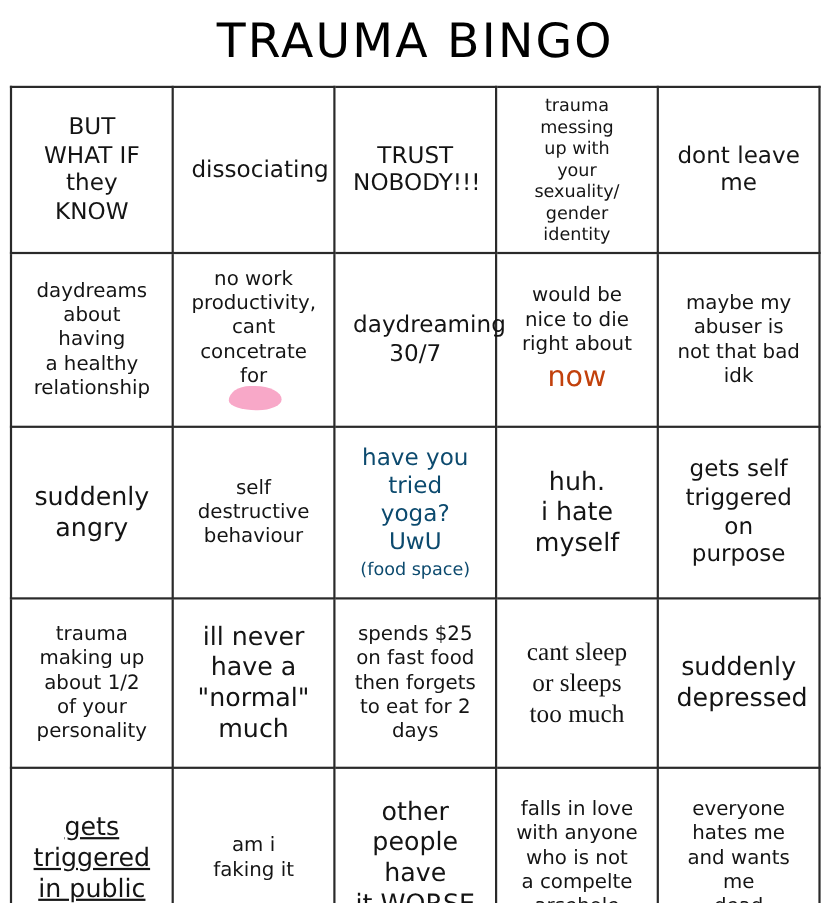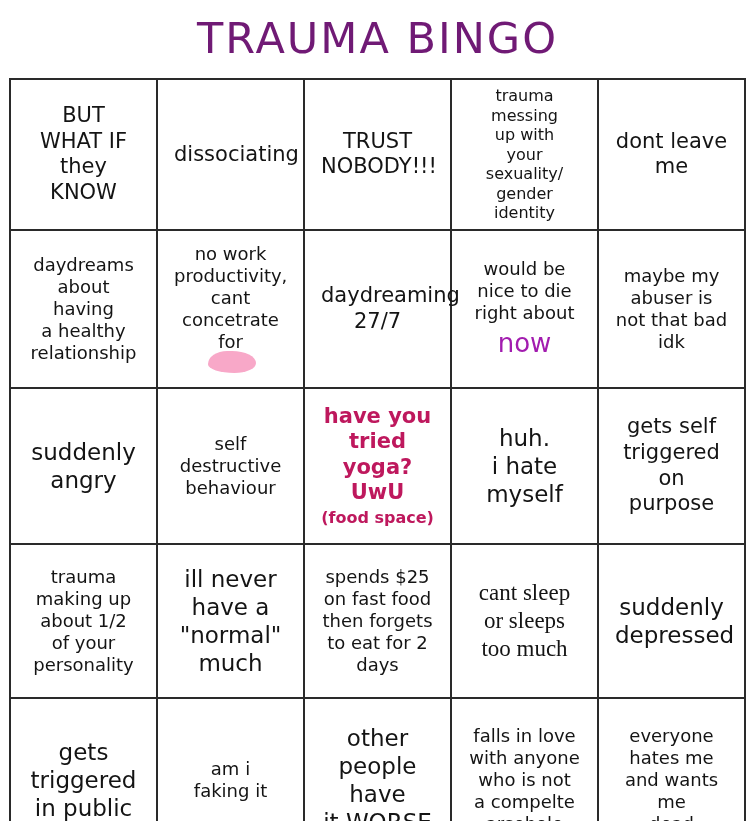--- a/index.html
+++ b/index.html
@@ -19,21 +19,21 @@
     height: 821px;
     position: relative;
     box-sizing: border-box;
   }
   .title {
     text-align: center;
     font-family: "DejaVu Sans", sans-serif;
     font-size: 43px;
     letter-spacing: 2px;
     font-weight: 400;
-    color: #701a75;
+    color: #000000;
     margin: 8px 0 10px 0;
     height: 60px;
     line-height: 60px;
   }
   .grid {
     width: 735px;
     margin: 0 auto;
     border-collapse: collapse;
     table-layout: fixed;
   }
@@ -58,34 +58,33 @@
   tr.r2 td { height: 142px; }
   tr.r3 td { height: 140px; }
   tr.r4 td { height: 150px; }
 
   .sz-xl { font-size: 23px; }
   .sz-lg { font-size: 21px; }
   .sz-md { font-size: 18px; }
   .sz-sm { font-size: 16px; }
 
   .free {
-    color: #be185d;
+    color: #0c4a6e;
     font-size: 21px;
-    font-weight: bold;
   }
   .free .sub {
     font-size: 16px;
     display: block;
     margin-top: 2px;
   }
   .big-now {
     display: block;
     font-size: 26px;
     margin-top: 4px;
-    color: #a21caf;
+    color: #c2410c;
   }
   .scribble {
     display: inline-block;
     width: 48px;
     height: 22px;
     background: #f8a8c8;
     border-radius: 40% 50% 45% 55% / 60% 55% 45% 40%;
     vertical-align: middle;
     margin-left: 2px;
     position: relative;
@@ -141,21 +140,21 @@
 a healthy
 relationship</span>
           </td>
         <td><span class="cell-inner sz-md" style="white-space: pre-line;">no work
 productivity,
 cant
 concetrate
 for</span><span class="scribble"></span></td>
         <td>
             <span class="cell-inner sz-lg" style="white-space: pre-line;">daydreaming
-27/7</span>
+30/7</span>
           </td>
         <td>
             <span class="cell-inner sz-md" style="white-space: pre-line;">would be
 nice to die
 right about</span>
             <span class="big-now">now</span>
           </td>
         <td>
             <span class="cell-inner sz-md" style="white-space: pre-line;">maybe my
 abuser is
@@ -213,21 +212,21 @@
 or sleeps
 too much</span>
           </td>
         <td>
             <span class="cell-inner sz-xl" style="white-space: pre-line;">suddenly
 depressed</span>
           </td>
       </tr>
       <tr class="r4">
         <td>
-            <span class="cell-inner sz-xl" style="white-space: pre-line;">gets
+            <span class="cell-inner sz-xl" style="white-space: pre-line; text-decoration: underline;">gets
 triggered
 in public</span>
           </td>
         <td>
             <span class="cell-inner sz-md" style="white-space: pre-line;">am i
 faking it</span>
           </td>
         <td>
             <span class="cell-inner sz-xl" style="white-space: pre-line;">other
 people have

